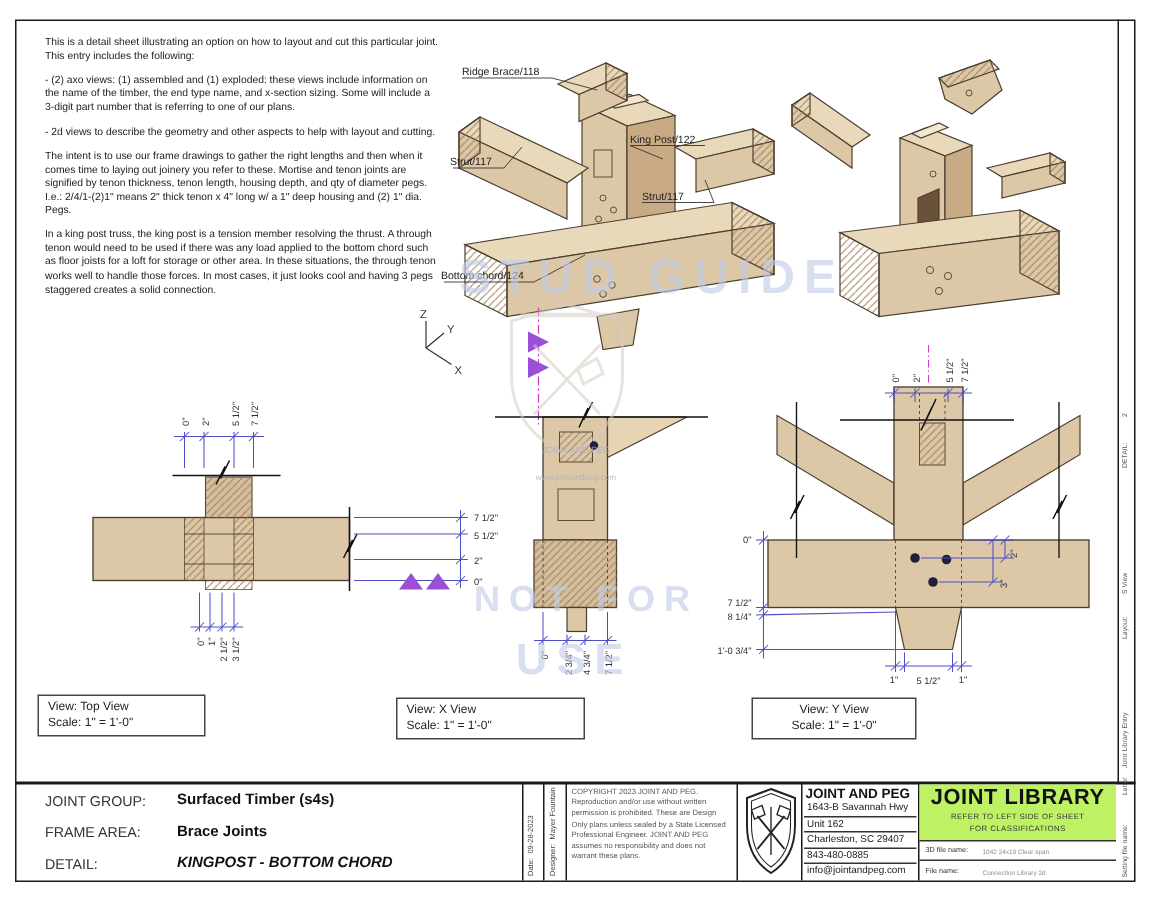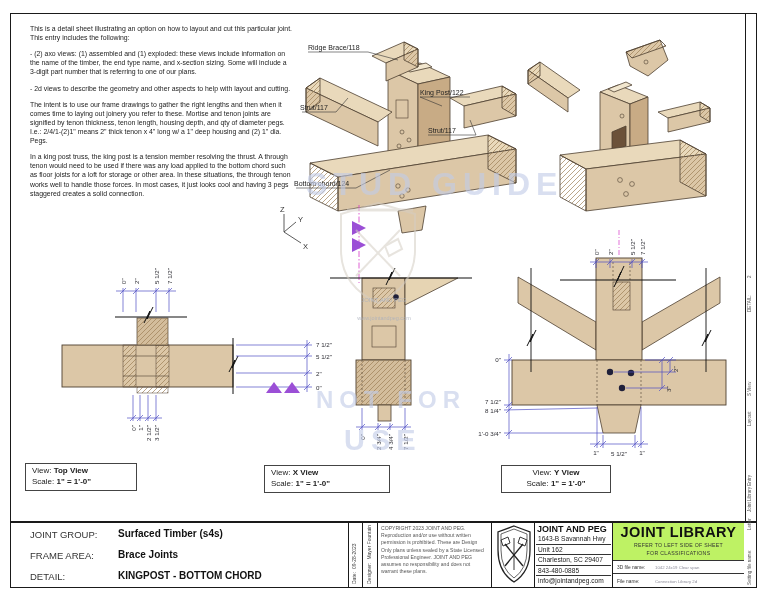--- a/index.html
+++ b/index.html
@@ -12,21 +12,21 @@
   .intro{position:absolute;left:30px;top:24px;width:262px;font-size:6.9px;
          line-height:1.32;color:#222;}
   .intro p{margin:0 0 7px 0;}
   svg{position:absolute;left:0;top:0;}
   svg text{font-family:"Liberation Sans",sans-serif;}
   .dt{font-size:6.2px;fill:#2e2e35;}
   .axolbl{font-size:7px;fill:#222;}
   .axis{font-size:7.5px;fill:#333;}
   .viewbox{position:absolute;box-sizing:border-box;border:1.2px solid #444;
            background:#fff;font-size:8px;color:#222;padding:2px 6px;line-height:1.35;}
-  .viewbox b{font-weight:bold;}
+  .viewbox b{font-weight:normal;}
   .tb-label{position:absolute;font-size:9.5px;color:#333;}
   .tb-value{position:absolute;font-size:10px;font-weight:bold;color:#111;}
   .vtext{position:absolute;font-size:4.6px;color:#555;white-space:nowrap;
          transform:rotate(-90deg);transform-origin:0 0;}
   .vcol{position:absolute;font-size:5px;color:#444;white-space:nowrap;
         transform:rotate(-90deg);transform-origin:0 0;}
   .vcol span{margin-right:3px;}
   .copyright{position:absolute;left:381px;top:525px;width:106px;
              font-size:5.1px;line-height:1.42;color:#555;}
   .companyName{position:absolute;left:537px;top:524px;width:72px;
@@ -387,21 +387,21 @@
   <div class="vline" style="left:377px;top:522px;width:1px;height:65px;"></div>
   <div class="vline" style="left:491px;top:522px;width:1.4px;height:65px;"></div>
   <div class="vline" style="left:534px;top:522px;width:1px;height:65px;"></div>
   <div class="vline" style="left:612px;top:522px;width:1.4px;height:65px;"></div>
 
   <div class="tb-label" style="left:30px;top:529px;">JOINT GROUP:</div>
   <div class="tb-value" style="left:118px;top:528px;">Surfaced Timber (s4s)</div>
   <div class="tb-label" style="left:30px;top:550px;">FRAME AREA:</div>
   <div class="tb-value" style="left:118px;top:549px;">Brace Joints</div>
   <div class="tb-label" style="left:30px;top:571px;">DETAIL:</div>
-  <div class="tb-value" style="left:118px;top:570px;">KINGPOST - BOTTOM CHORD</div>
+  <div class="tb-value" style="left:118px;top:570px;font-style:italic;">KINGPOST - BOTTOM CHORD</div>
 
   <div class="vcol" style="left:351px;top:584px;">
     <span>Date:</span><span>09-28-2023</span>
   </div>
   <div class="vcol" style="left:366px;top:584px;">
     <span>Designer:</span><span>Mayer Fountain</span>
   </div>
 
   <div class="copyright">COPYRIGHT 2023 JOINT AND PEG. Reproduction and/or use without written permission is prohibited.  These are Design Only plans unless sealed by a State Licensed Professional Engineer.  JOINT AND PEG assumes no responsibility and does not warrant these plans.</div>
 

